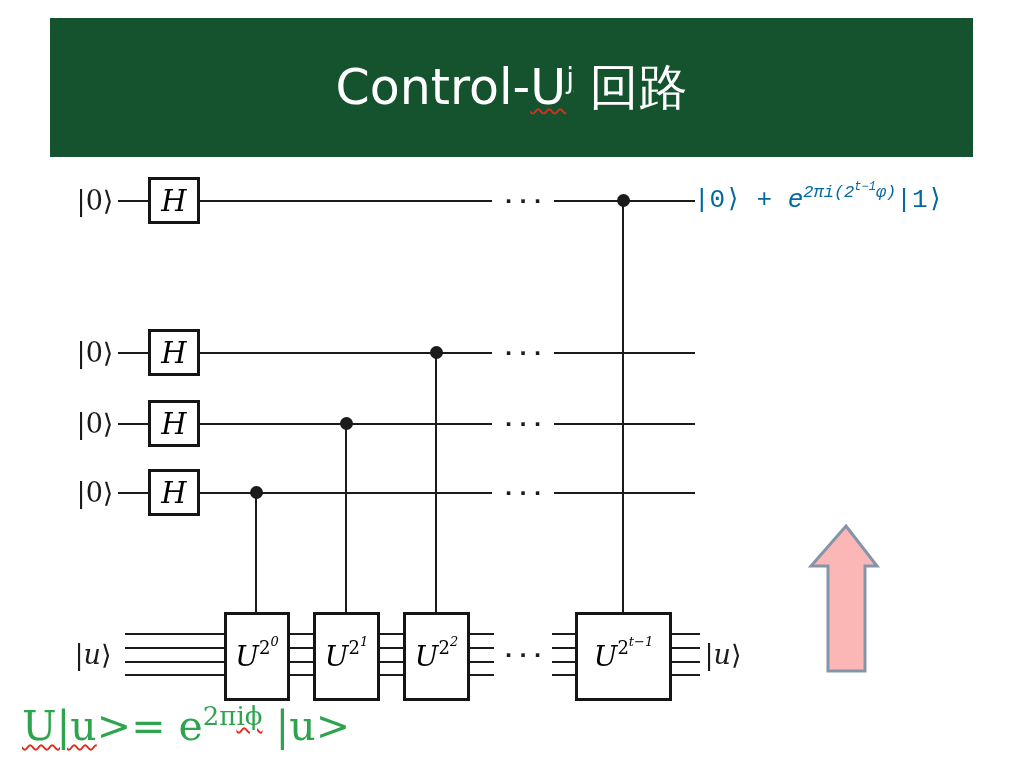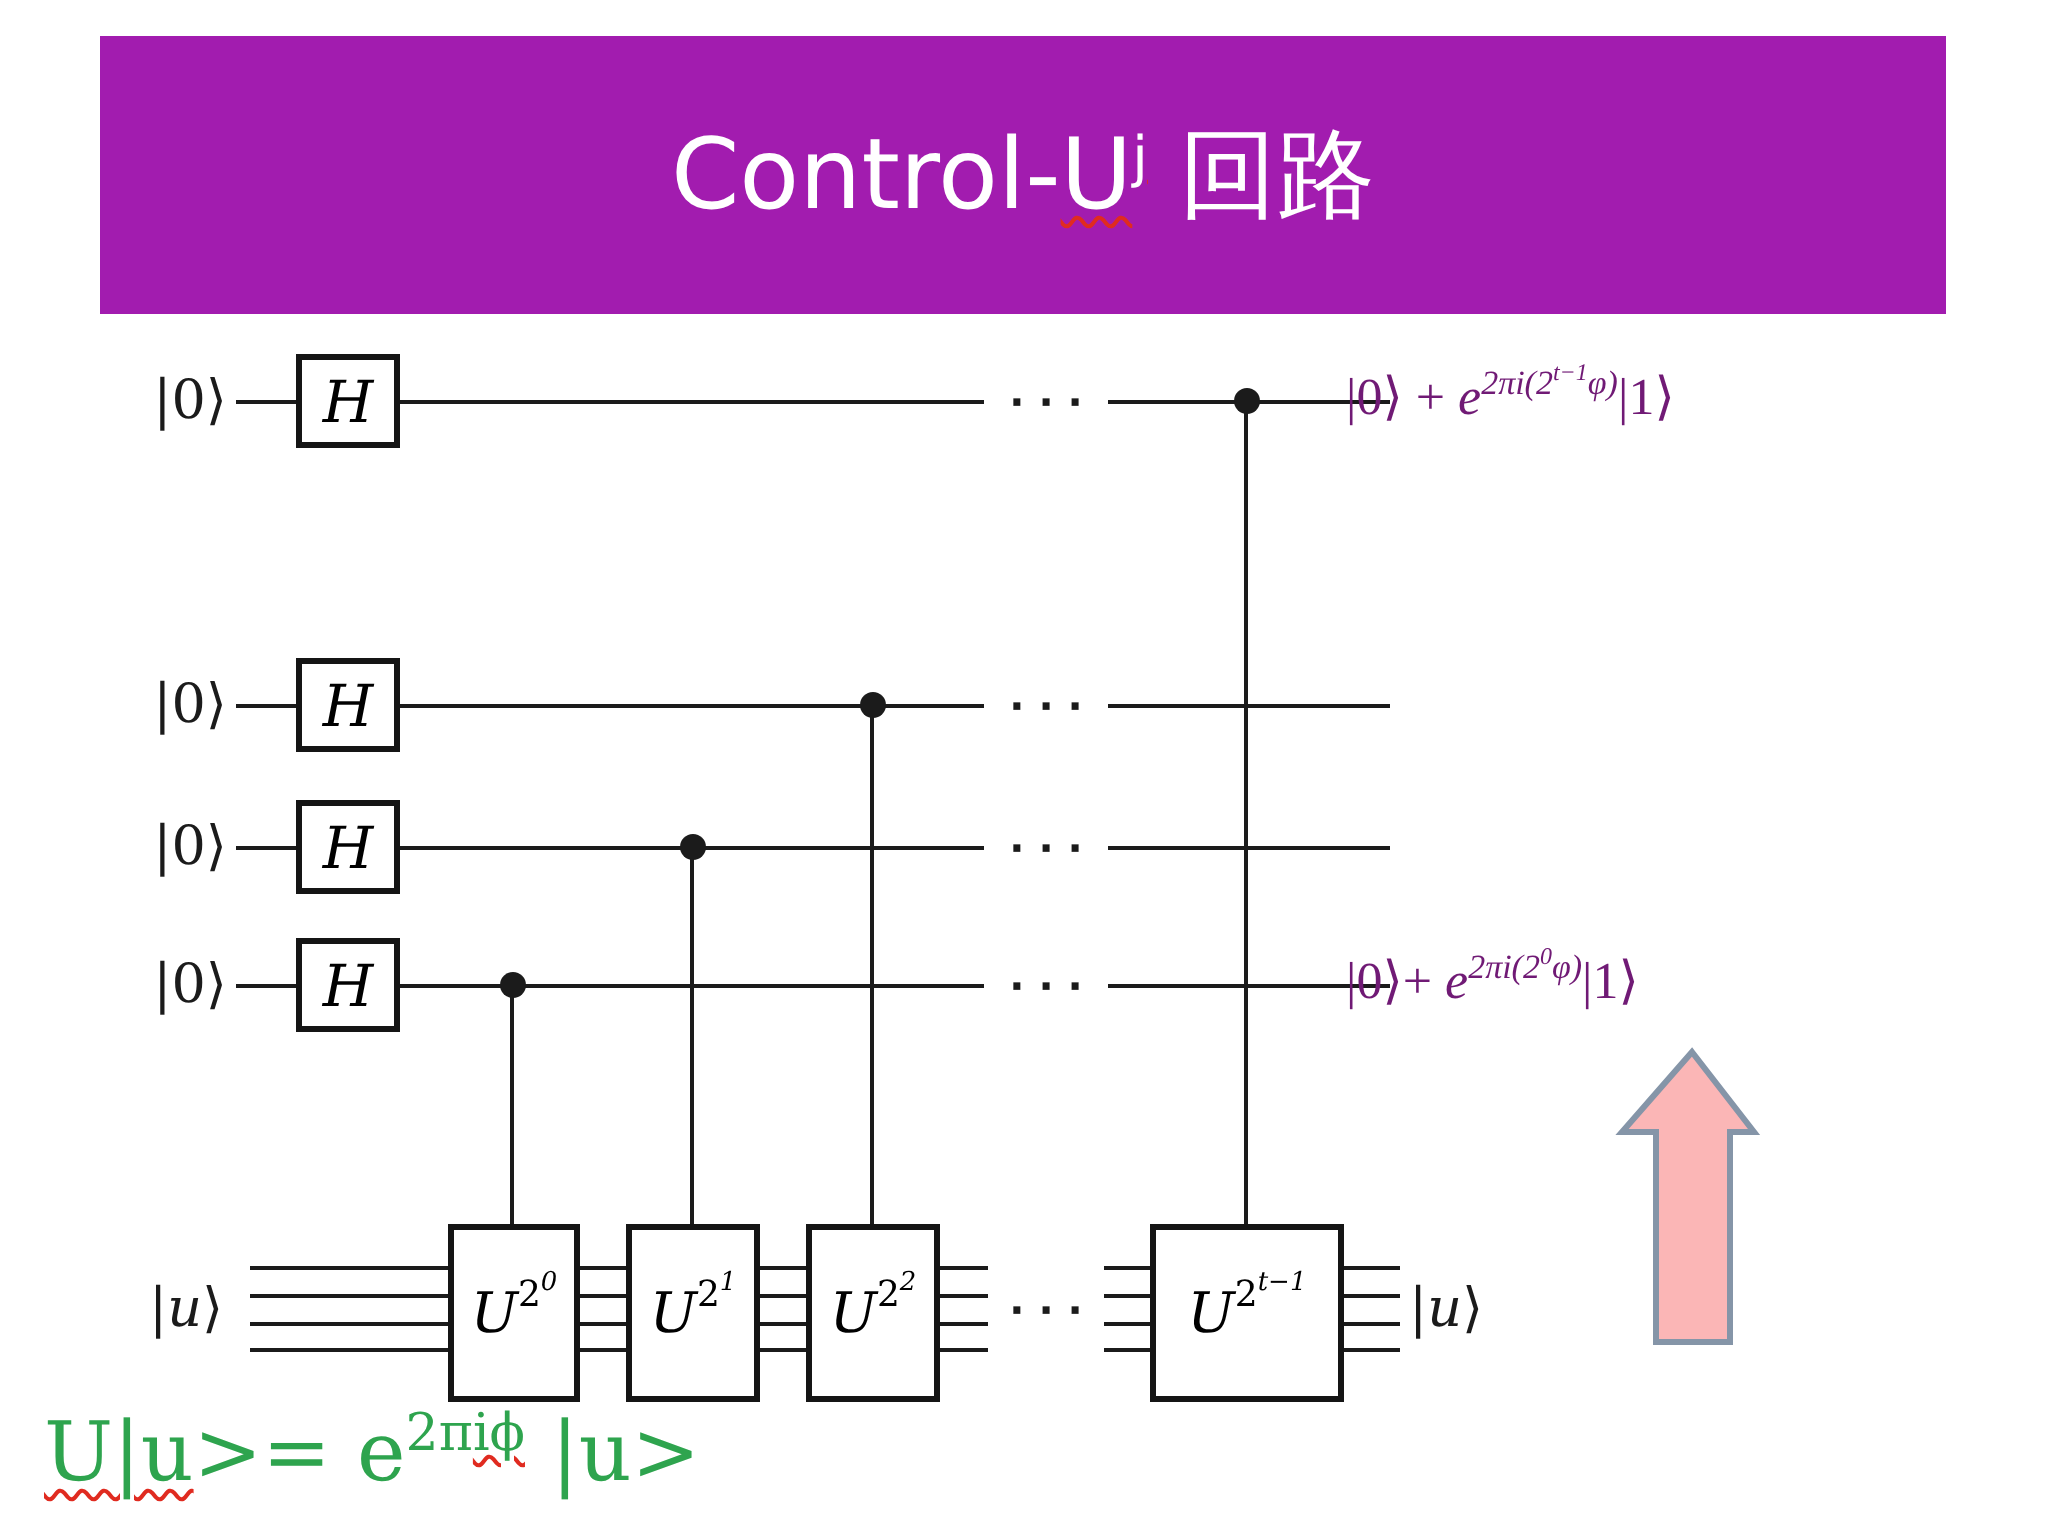--- a/index.html
+++ b/index.html
@@ -1,20 +1,20 @@
 <!DOCTYPE html>
 <html><head>
 <meta charset="utf-8">
 <style>
   html,body{margin:0;padding:0;background:#e8e8e8;}
   .slide{position:relative;width:1024px;height:758px;background:#ffffff;overflow:hidden;
          font-family:"DejaVu Sans",sans-serif;}
 
   
-  .banner{position:absolute;left:50px;top:18px;width:923px;height:139px;background:#a21caf;
+  .banner{position:absolute;left:50px;top:18px;width:923px;height:139px;background:#14532d;
           display:flex;align-items:center;justify-content:center;}
   .title{color:#ffffff;font-size:49px;white-space:pre;letter-spacing:0px;}
   .tsup{font-size:28px;position:relative;top:-16px;}
 
   
   .sq{text-decoration-line:underline;text-decoration-style:wavy;
       text-decoration-color:#E02B20;text-decoration-thickness:2px;text-underline-offset:4px;}
   .sq2{text-decoration-line:underline;text-decoration-style:wavy;
       text-decoration-color:#E02B20;text-decoration-thickness:1.5px;text-underline-offset:2px;}
 
@@ -28,22 +28,22 @@
   .hgate{width:52px;height:47px;font-size:29px;font-style:italic;}
   .ugate{top:612px;height:89px;font-size:28px;white-space:nowrap;}
   .gb{font-style:italic;}
   .s1{font-size:18px;position:relative;top:-9px;}
   .s2{font-size:13px;position:relative;top:-15px;font-style:italic;}
   .patch{position:absolute;background:#ffffff;display:flex;align-items:center;justify-content:center;
          color:#1b1b1b;font-weight:bold;font-size:20px;white-space:pre;}
   .ket{position:absolute;width:46px;text-align:center;font-family:"DejaVu Serif",serif;
        font-size:27px;color:#1b1b1b;white-space:nowrap;}
   .kvar{font-style:italic;}
-  .out{position:absolute;left:673px;font-family:Liberation Serif, serif;font-size:26px;
-       color:#701a75;white-space:nowrap;}
+  .out{position:absolute;left:694px;font-family:Liberation Mono, monospace;font-size:26px;
+       color:#0369a1;white-space:nowrap;}
   .oe{font-style:italic;}
   .x1{font-size:17px;position:relative;top:-10px;font-style:italic;}
   .x2{font-size:12px;position:relative;top:-17px;font-style:italic;}
 
   
   .eigen{position:absolute;left:4px;top:561px;font-size:27px;font-weight:bold;color:#2EA44E;white-space:pre;}
   .formula{position:absolute;left:22px;top:702px;font-family:"DejaVu Serif",serif;
            font-size:41px;color:#2EA44E;white-space:pre;}
   .f1{font-size:26px;position:relative;top:-15px;}
   .kick{position:absolute;left:735px;top:687px;font-size:25px;line-height:33px;
@@ -116,21 +116,20 @@
     </div>
 
   <div class="ket" style="left:72px;top:185px;">|0⟩</div>
   <div class="ket" style="left:72px;top:337px;">|0⟩</div>
   <div class="ket" style="left:72px;top:408px;">|0⟩</div>
   <div class="ket" style="left:72px;top:477px;">|0⟩</div>
   <div class="ket" style="left:70px;top:639px;"><span>|</span><span class="kvar">u</span><span>⟩</span></div>
   <div class="ket" style="left:700px;top:639px;"><span>|</span><span class="kvar">u</span><span>⟩</span></div>
 
   <div class="out" style="top:183px;"><span>|0⟩ + </span><span class="oe">e</span><span class="x1">2πi(2</span><span class="x2">t−1</span><span class="x1">φ)</span><span>|1⟩</span></div>
-  <div class="out" style="top:475px;"><span>|0⟩+ </span><span class="oe">e</span><span class="x1">2πi(2</span><span class="x2">0</span><span class="x1">φ)</span><span>|1⟩</span></div>
 
 
   <div class="formula"><span class="sq">U|u</span><span>&gt;= e</span><span class="f1">2π</span><span class="f1 sq2">iϕ</span><span> |u&gt;</span></div>
 
   <div class="kick">
     <div><span>Control-</span><span class="sq2">U</span><span class="ksup sq2">j</span><span> による</span></div>
     
   </div>
 
   <svg class="arrow" width="82" height="154" viewBox="0 0 82 154">

